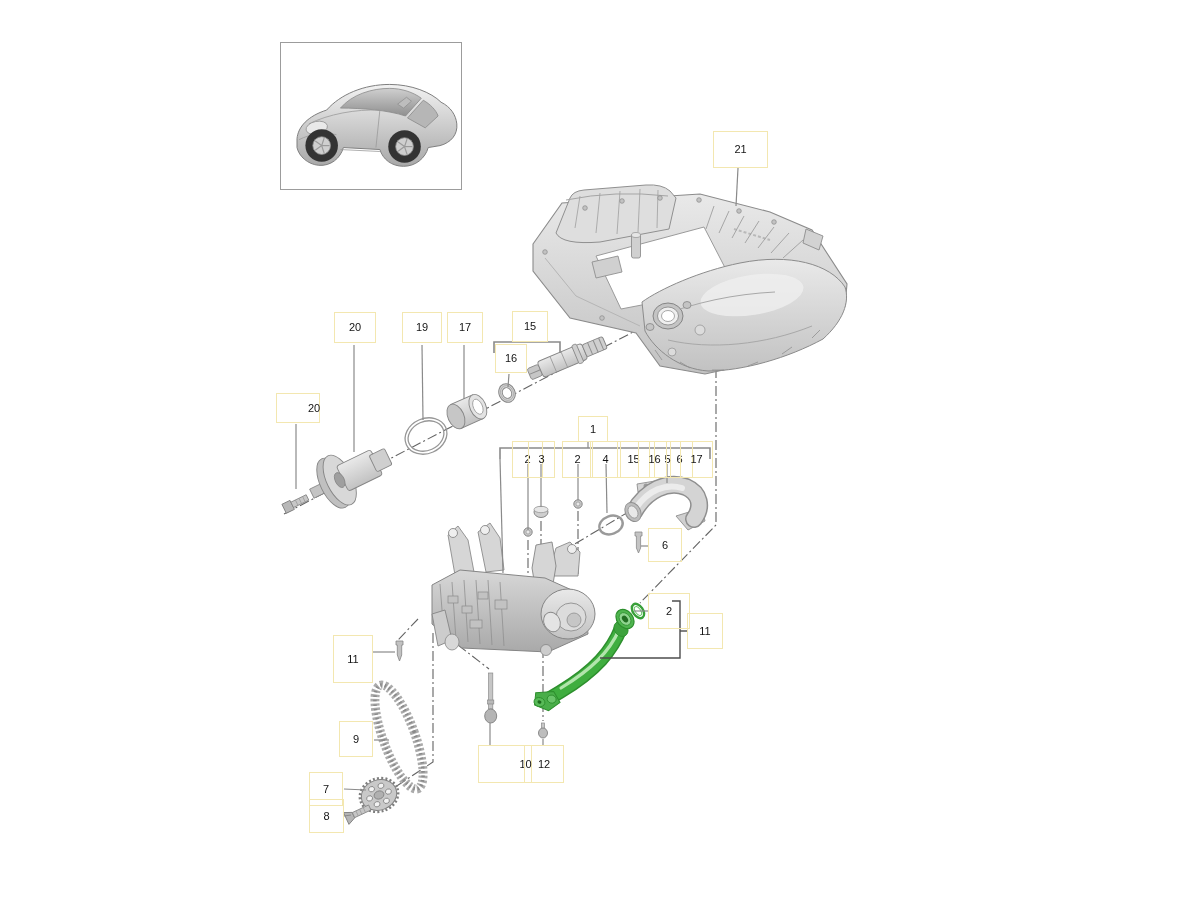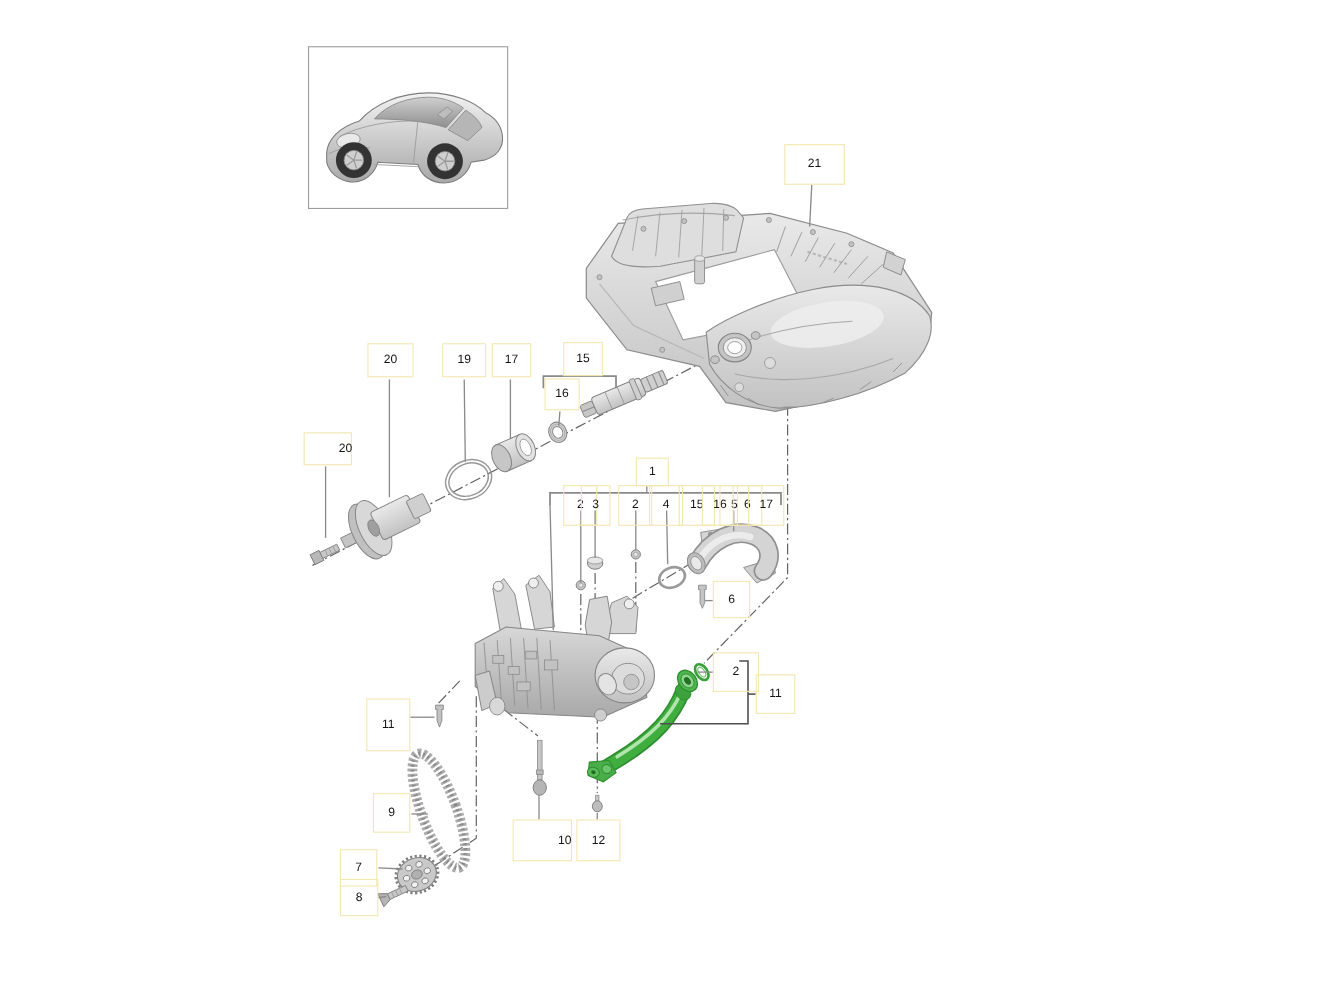--- a/index.html
+++ b/index.html
@@ -444,20 +444,20 @@
     </div>
   <div class="callout" style="left:339px;top:721px;width:34px;height:36px;">
       <span>9</span>
     </div>
   <div class="callout" style="left:309px;top:772px;width:34px;height:34px;">
       <span>7</span>
     </div>
   <div class="callout" style="left:309px;top:799px;width:35px;height:34px;">
       <span>8</span>
     </div>
-  <div class="callout" style="left:466px;top:745px;width:54px;height:38px;padding-left:41px;">
+  <div class="callout" style="left:478px;top:745px;width:54px;height:38px;padding-left:41px;">
       <span>10</span>
     </div>
   <div class="callout" style="left:524px;top:745px;width:40px;height:38px;">
       <span>12</span>
     </div>
 
 </div>
 
 </body></html>

